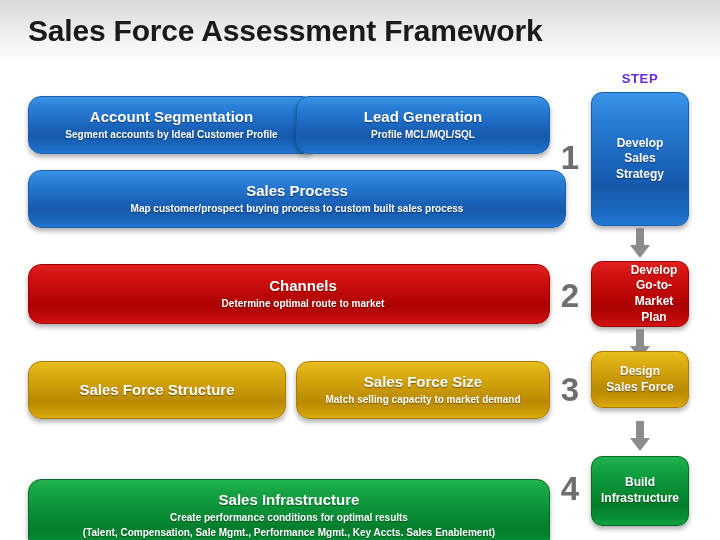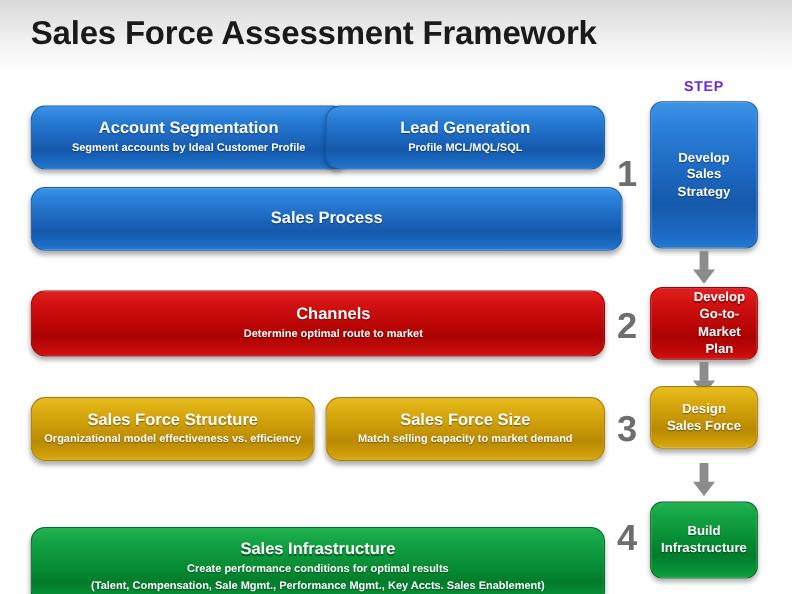--- a/index.html
+++ b/index.html
@@ -138,30 +138,30 @@
   <div class="p-sub">Segment accounts by Ideal Customer Profile</div>
 </div>
 
 <div class="panel fill-blue" style="left:296px; top:96px; width:254px; height:58px;">
   <div class="p-title">Lead Generation</div>
   <div class="p-sub">Profile MCL/MQL/SQL</div>
 </div>
 
 <div class="panel fill-blue" style="left:28px; top:170px; width:538px; height:58px;">
   <div class="p-title">Sales Process</div>
+  <div class="p-sub">Map customer/prospect buying process to custom built sales process</div>
 </div>
 
 <div class="panel fill-red" style="left:28px; top:264px; width:522px; height:60px;">
   <div class="p-title">Channels</div>
   <div class="p-sub">Determine optimal route to market</div>
 </div>
 
 <div class="panel fill-gold" style="left:28px; top:361px; width:258px; height:58px;">
   <div class="p-title">Sales Force Structure</div>
-  <div class="p-sub">Organizational model effectiveness vs. efficiency</div>
 </div>
 
 <div class="panel fill-gold" style="left:296px; top:361px; width:254px; height:58px;">
   <div class="p-title">Sales Force Size</div>
   <div class="p-sub">Match selling capacity to market demand</div>
 </div>
 
 <div class="panel fill-green" style="left:28px; top:457px; width:522px; height:72px;margin-top:22px;">
   <div class="p-title">Sales Infrastructure</div>
   <div class="p-sub">Create performance conditions for optimal results</div>

